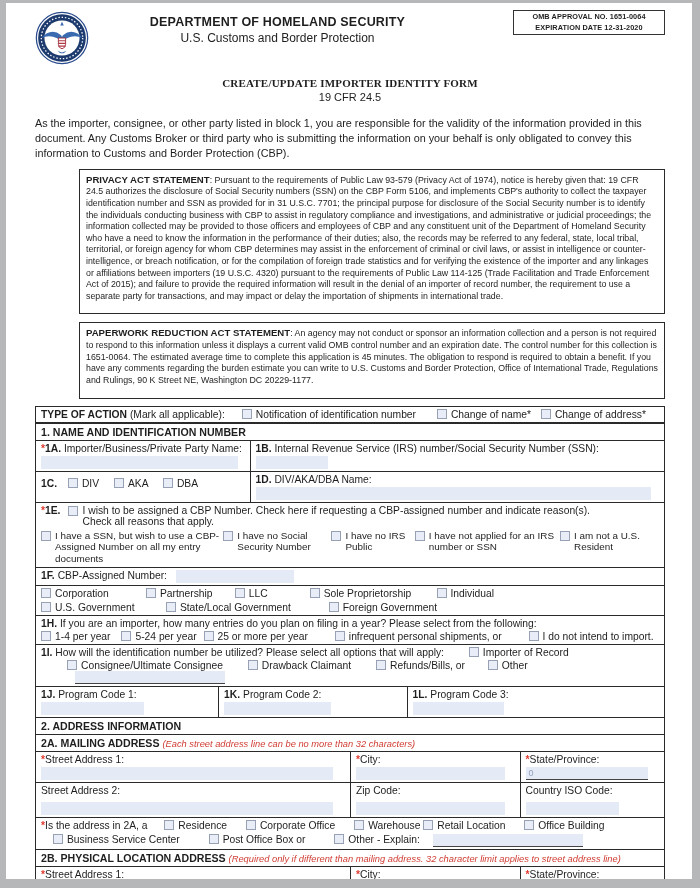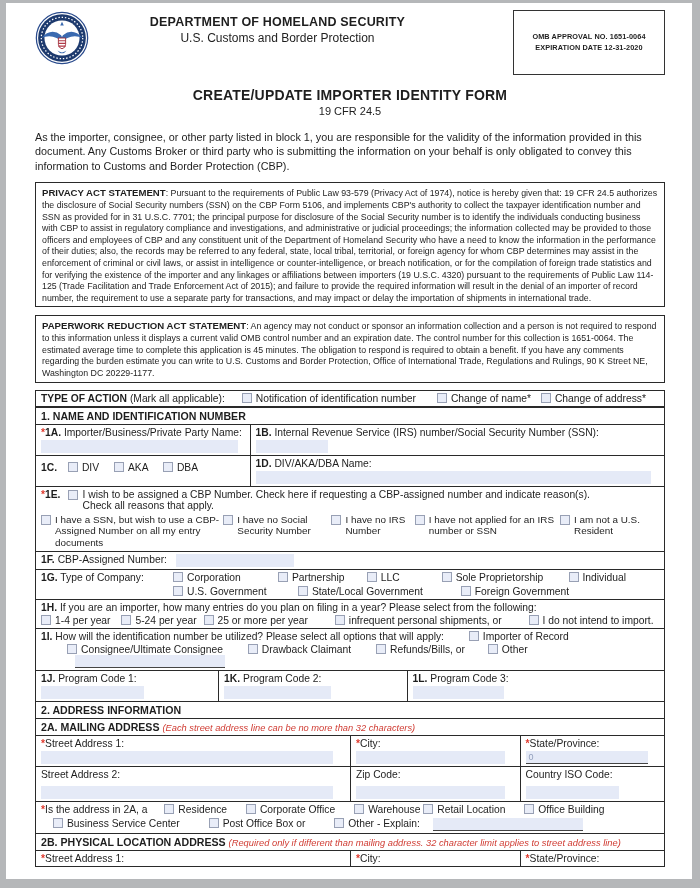--- a/index.html
+++ b/index.html
@@ -13,29 +13,29 @@
   .page {
     position:absolute; left:6px; top:3px; width:686px; height:876px;
     background:#ffffff; padding:6px 27px 0 29px; overflow:hidden;
   }
   
   .hdr { display:flex; align-items:flex-start; }
   .seal { width:54px; height:54px; flex:0 0 54px; margin-top:2px; }
   .hdr-center { flex:1; text-align:center; padding-top:6px; }
   .agency { font-size:12.5px; font-weight:bold; letter-spacing:.2px; }
   .bureau { font-size:12px; margin-top:2px; }
-  .omb-box { flex:0 0 152px; border:1px solid #333; padding:20px 2px; text-align:center; margin-top:1px;margin-left:47px; }
+  .omb-box { flex:0 0 152px; border:1px solid #333; padding:0 2px; text-align:center; margin-top:1px;margin-left:47px; }
   .omb-box div { font-size:7.3px; font-weight:bold; line-height:1.55; letter-spacing:.1px; }
   .form-title { text-align:center; margin-top:12px; }
-  .form-title .t1 { font-size:14px; font-weight:bold; letter-spacing:.2px; }
+  .form-title .t1 { font-size:11px; font-weight:bold; letter-spacing:.2px;font-family:Liberation Serif, serif; }
   .form-title .t2 { font-size:11px; margin-top:2px; }
   
   .intro { margin-top:13px; font-size:10.8px; line-height:1.38; }
-  .stmt { border:1px solid #2a2a2a; margin-top:8px; padding:4px 6px 2px 6px;
-          font-size:8.8px; line-height:1.32; }
+  .stmt { border:1px solid #2a2a2a; margin-top:8px; padding:4px 6px 11px 6px;
+          font-size:8.8px; line-height:1.32;margin-left:44px; }
   .stmt b { font-size:9.6px; }
   
   .ftable { border:1px solid #2a2a2a; margin-top:7px; font-size:10.3px; }
   .frow { border-top:1px solid #2a2a2a; padding:2px 5px; }
   .frow:first-child { border-top:none; }
   .grid { display:flex; padding:0; }
   .cell { padding:2px 5px; }
   .cell + .cell { border-left:1px solid #2a2a2a; }
   .sechead { font-weight:bold; font-size:10.6px; padding:2px 5px; }
   .req { color:#e03a2e; font-weight:bold; }
@@ -156,44 +156,40 @@
         <div class="reason" style="flex:0 0 29.5%;">
             <span class="cb"></span>
             <span>I have a SSN, but wish to use a CBP-Assigned Number on all my entry documents</span>
           </div>
         <div class="reason" style="flex:0 0 17.5%;">
             <span class="cb"></span>
             <span>I have no Social Security Number</span>
           </div>
         <div class="reason" style="flex:0 0 13.5%;">
             <span class="cb"></span>
-            <span>I have no IRS Number</span>
+            <span>I have no IRS Public</span>
           </div>
         <div class="reason" style="flex:0 0 23.5%;">
             <span class="cb"></span>
             <span>I have not applied for an IRS number or SSN</span>
           </div>
         <div class="reason" style="flex:1;">
             <span class="cb"></span>
             <span>I am not a U.S. Resident</span>
           </div>
       </div>
     </div>
 
     <div class="frow">
       <b class="num">1F.</b>
       <span>CBP-Assigned Number:</span>
       <span class="fill" style="width:118px; margin-left:6px;"></span>
     </div>
 
     <div class="frow" style="display:flex;">
-      <div style="flex:0 0 132px;">
-        <b class="num">1G.</b>
-        <span>Type of Company:</span>
-      </div>
       <div style="flex:1;">
         <div>
           <span class="opt" style="display:inline-block; width:102px;"><span class="cb"></span><span>Corporation</span></span>
           <span class="opt" style="display:inline-block; width:86px;"><span class="cb"></span><span>Partnership</span></span>
           <span class="opt" style="display:inline-block; width:72px;"><span class="cb"></span><span>LLC</span></span>
           <span class="opt" style="display:inline-block; width:124px;"><span class="cb"></span><span>Sole Proprietorship</span></span>
           <span class="opt"><span class="cb"></span><span>Individual</span></span>
         </div>
         <div style="margin-top:3px;">
           <span class="opt" style="display:inline-block; width:122px;"><span class="cb"></span><span>U.S. Government</span></span>

